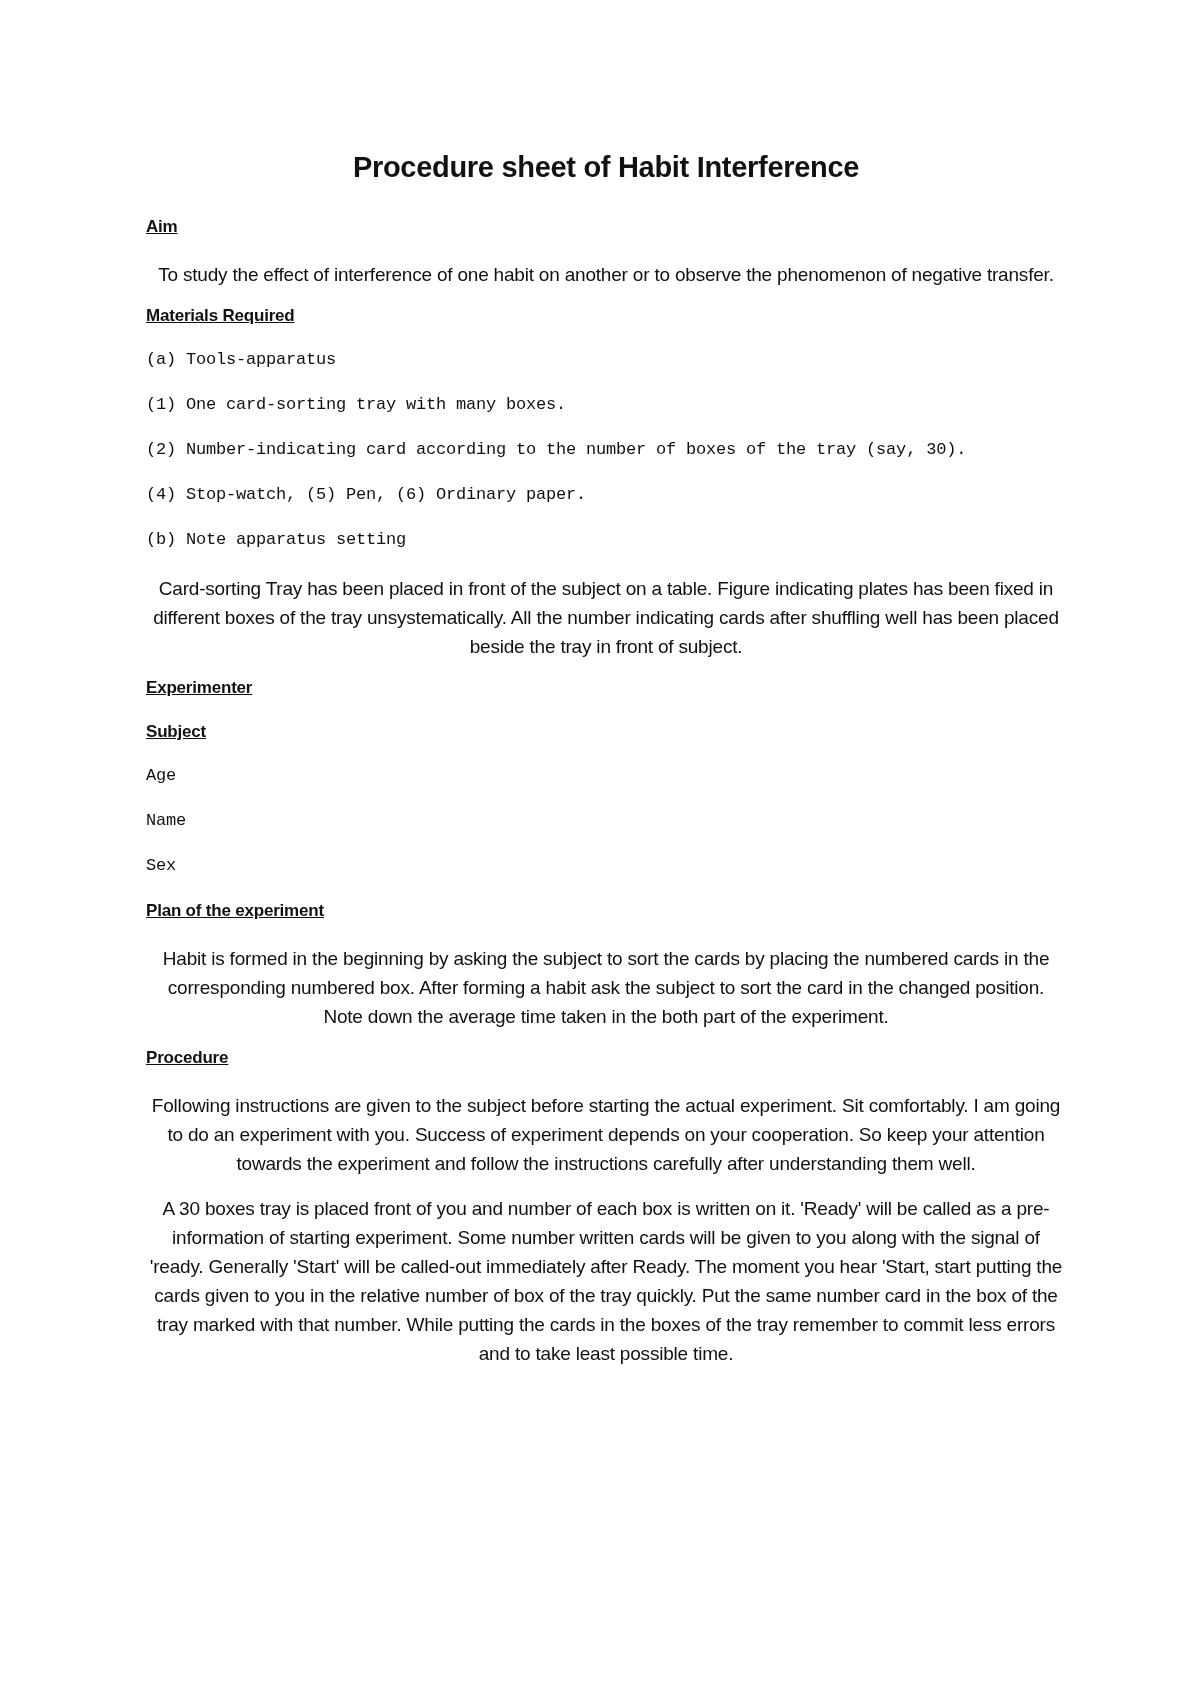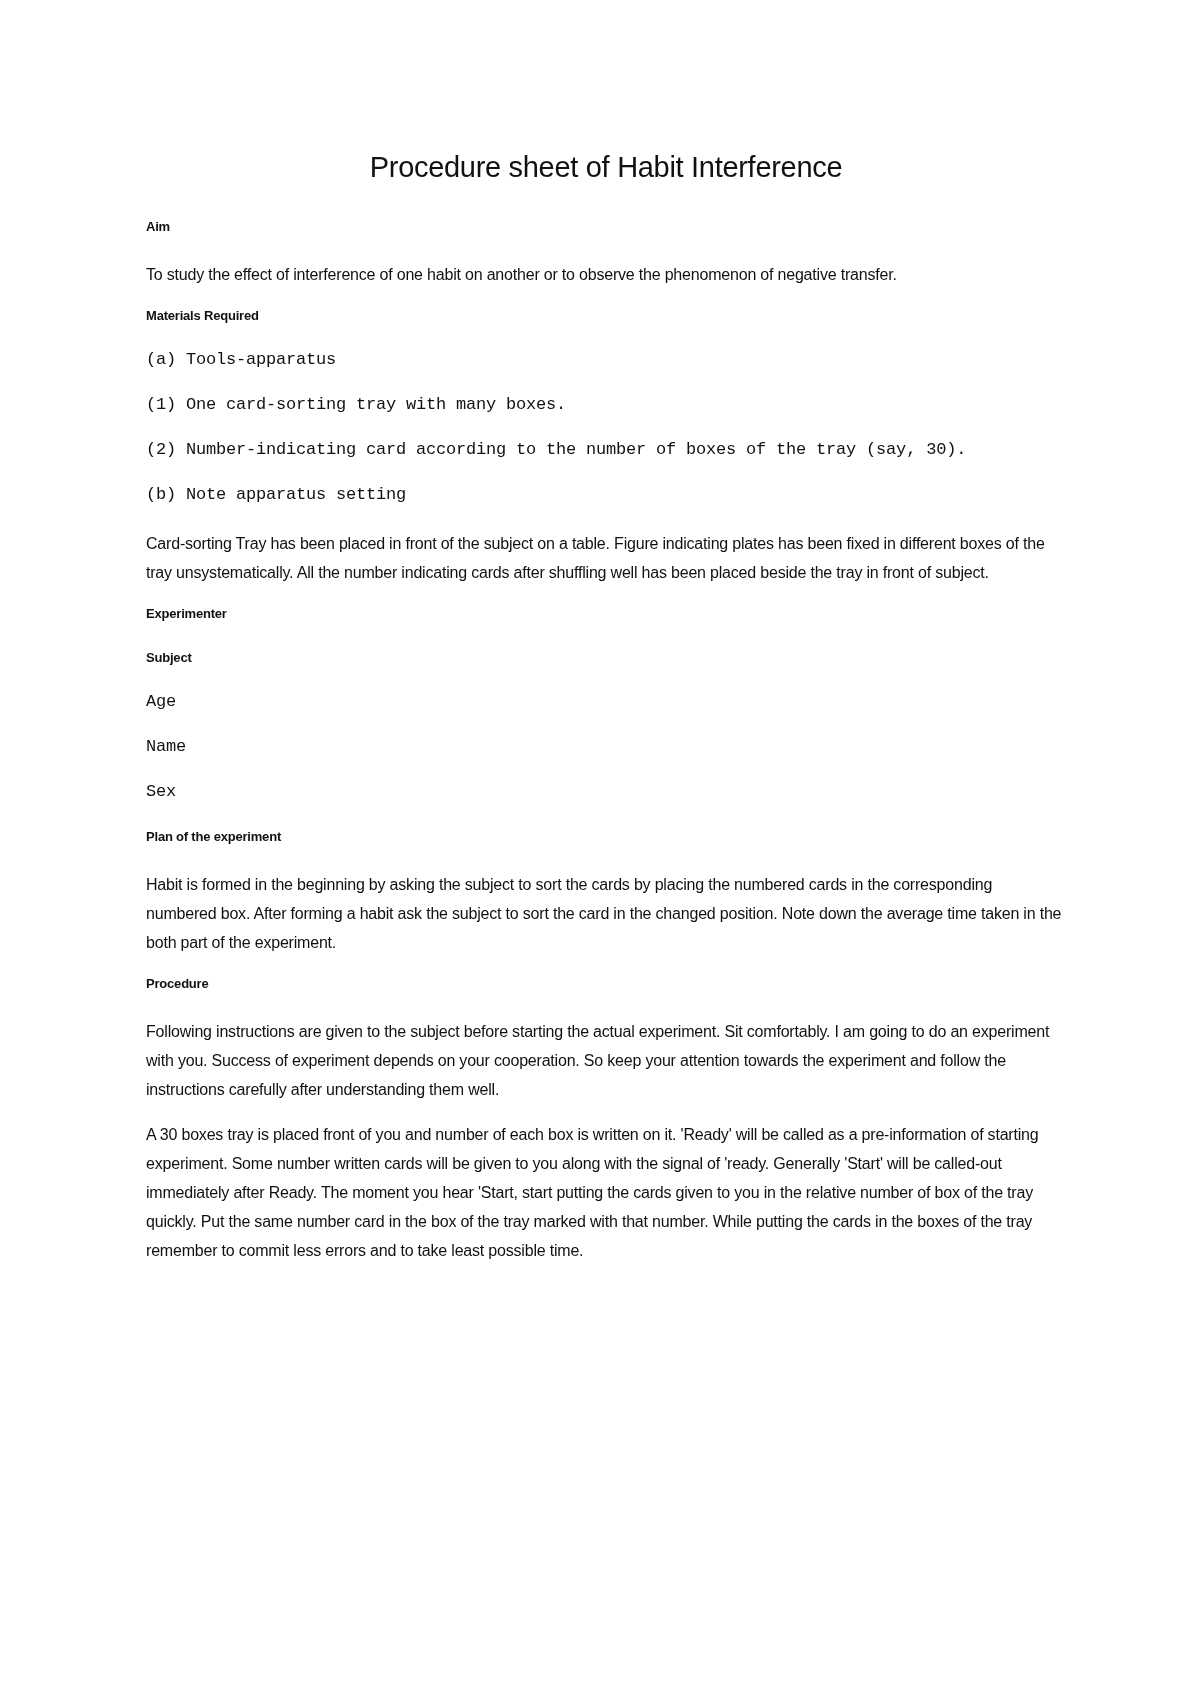--- a/index.html
+++ b/index.html
@@ -25,38 +25,40 @@
     }
     .content {
       position: absolute;
       left: 146px;
       top: 148px;
       width: 920px;
     }
     .title {
       text-align: center;
       font-size: 29px;
-      font-weight: normal;
+      font-weight: bold;
       margin: 0 0 30px 0;
       padding-left: 0;
       letter-spacing: -0.3px;
       line-height: 38px;
     }
     .heading {
-      font-size: 13px;
+      font-size: 17px;
       font-weight: bold;
       line-height: 22px;
       margin: 0 0 22px 0;
       letter-spacing: -0.2px;
+      text-decoration: underline;
     }
     .para {
-      font-size: 16px;
+      font-size: 19px;
       line-height: 29px;
       margin: 0 0 16px 0;
       letter-spacing: -0.2px;
+      text-align: center;
     }
     .line {
       font-size: 17px;
       line-height: 22px;
       margin: 0 0 23px 0;
       letter-spacing: -0.2px;
       font-family: Liberation Mono, monospace;
     }
   </style>
 </head>
@@ -67,20 +69,21 @@
 
     <h1 class="title">Procedure sheet of Habit Interference</h1>
 
     <div class="heading">Aim</div>
     <p class="para">To study the effect of interference of one habit on another or to observe the phenomenon of negative transfer.</p>
 
     <div class="heading">Materials Required</div>
     <div class="line">(a) Tools-apparatus</div>
     <div class="line">(1) One card-sorting tray with many boxes.</div>
     <div class="line">(2) Number-indicating card according to the number of boxes of the tray (say, 30).</div>
+    <div class="line">(4) Stop-watch, (5) Pen, (6) Ordinary paper.</div>
     <div class="line">(b) Note apparatus setting</div>
     <p class="para">Card-sorting Tray has been placed in front of the subject on a table. Figure indicating plates has been fixed in different boxes of the tray unsystematically. All the number indicating cards after shuffling well has been placed beside the tray in front of subject.</p>
 
     <div class="heading">Experimenter</div>
 
     <div class="heading">Subject</div>
     <div class="line">Age</div>
     <div class="line">Name</div>
     <div class="line">Sex</div>
 

